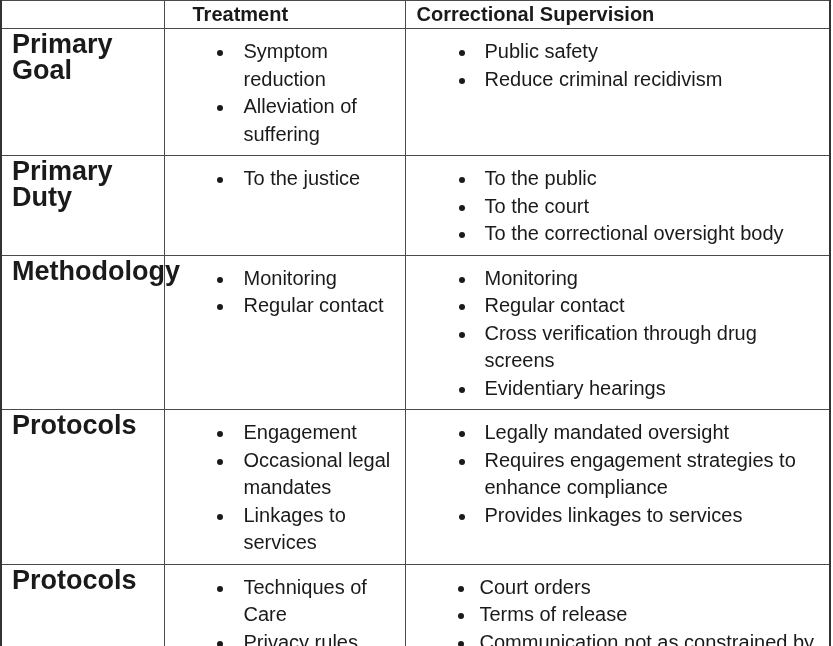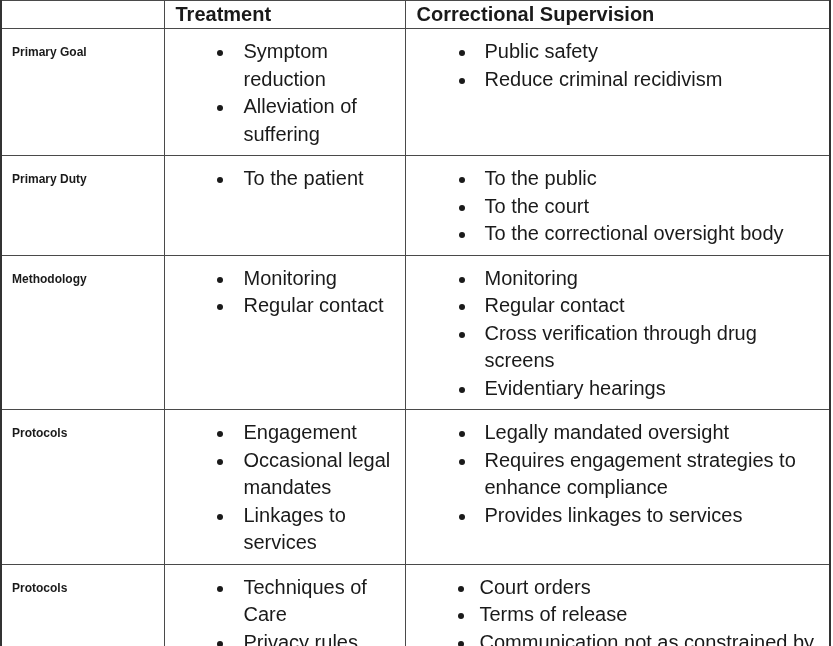--- a/index.html
+++ b/index.html
@@ -22,25 +22,25 @@
   .tbl tr:first-child th { border-top: 1.5px solid #4a4a4a; }
   .tbl tr th:first-child, .tbl tr td:first-child { border-left: 2px solid #333; }
   .col1 { width: 163px; }
   .col2 { width: 241px; }
   .col3 { width: 425px; }
   th.head {
     font-weight: bold; font-size: 20px; text-align: left;
     height: 27px; line-height: 27px;
     padding-left: 11px;
   }
-  th.head.c2 { padding-left: 11px; }
+  th.head.c2 { padding-left: 28px; }
   th.head.c3 { }
   td.rowlabel {
-    font-weight: bold; font-size: 12px;
-    padding-left: 10px; padding-top: 10px;
+    font-weight: bold; font-size: 27px;
+    padding-left: 10px; padding-top: 2px;
     line-height: 26px;
   }
   ul.bl {
     list-style: none; margin: 7px; padding: 2px 0 0 0;
   }
   ul.bl li {
     position: relative; font-size: 20px; line-height: 27.5px;
   }
   .c2 ul.bl li { padding-left: 72px; }
   .c2 ul.bl li::before {
@@ -89,21 +89,21 @@
         <li>Public safety</li>
         <li>Reduce criminal recidivism</li>
       </ul>
     </td>
   </tr>
 
   <tr class="r2">
     <td class="rowlabel">Primary Duty</td>
     <td class="c2">
       <ul class="bl">
-        <li>To the patient</li>
+        <li>To the justice</li>
       </ul>
     </td>
     <td class="c3">
       <ul class="bl">
         <li>To the public</li>
         <li>To the court</li>
         <li>To the correctional oversight body</li>
       </ul>
     </td>
   </tr>

